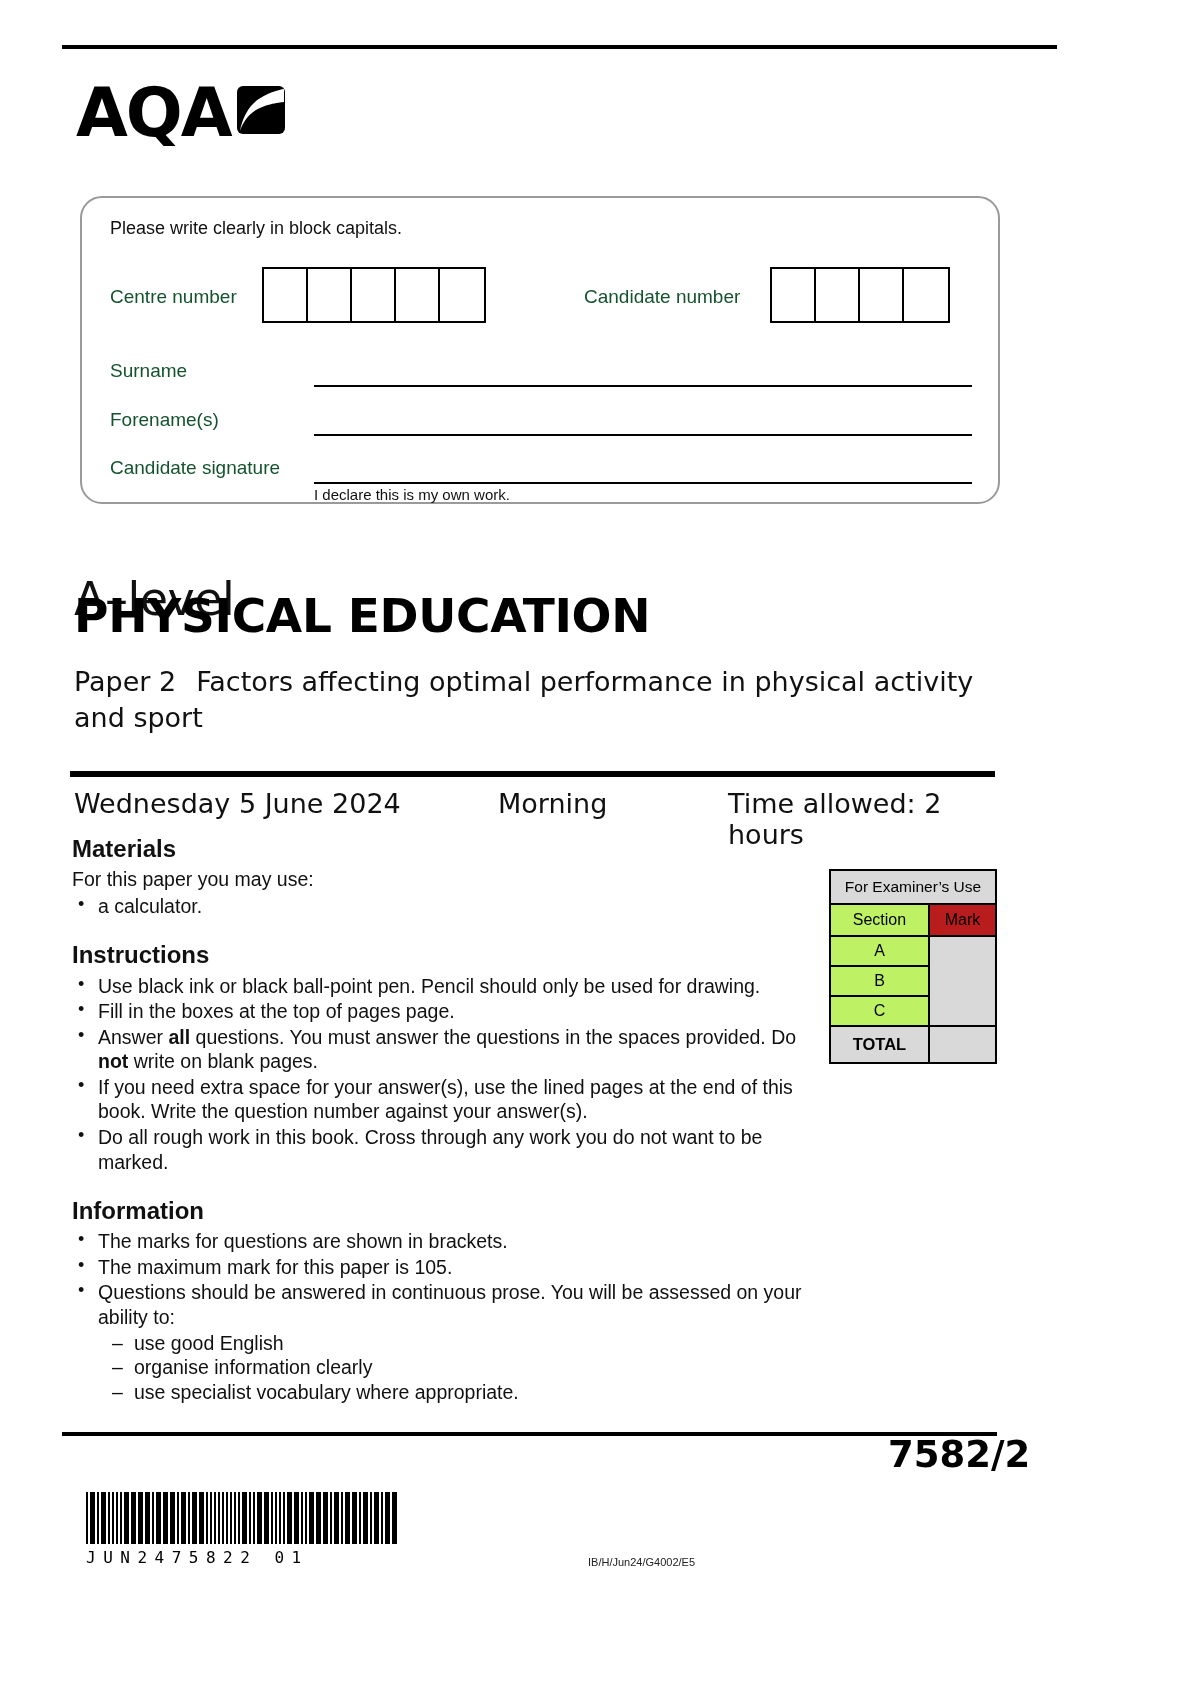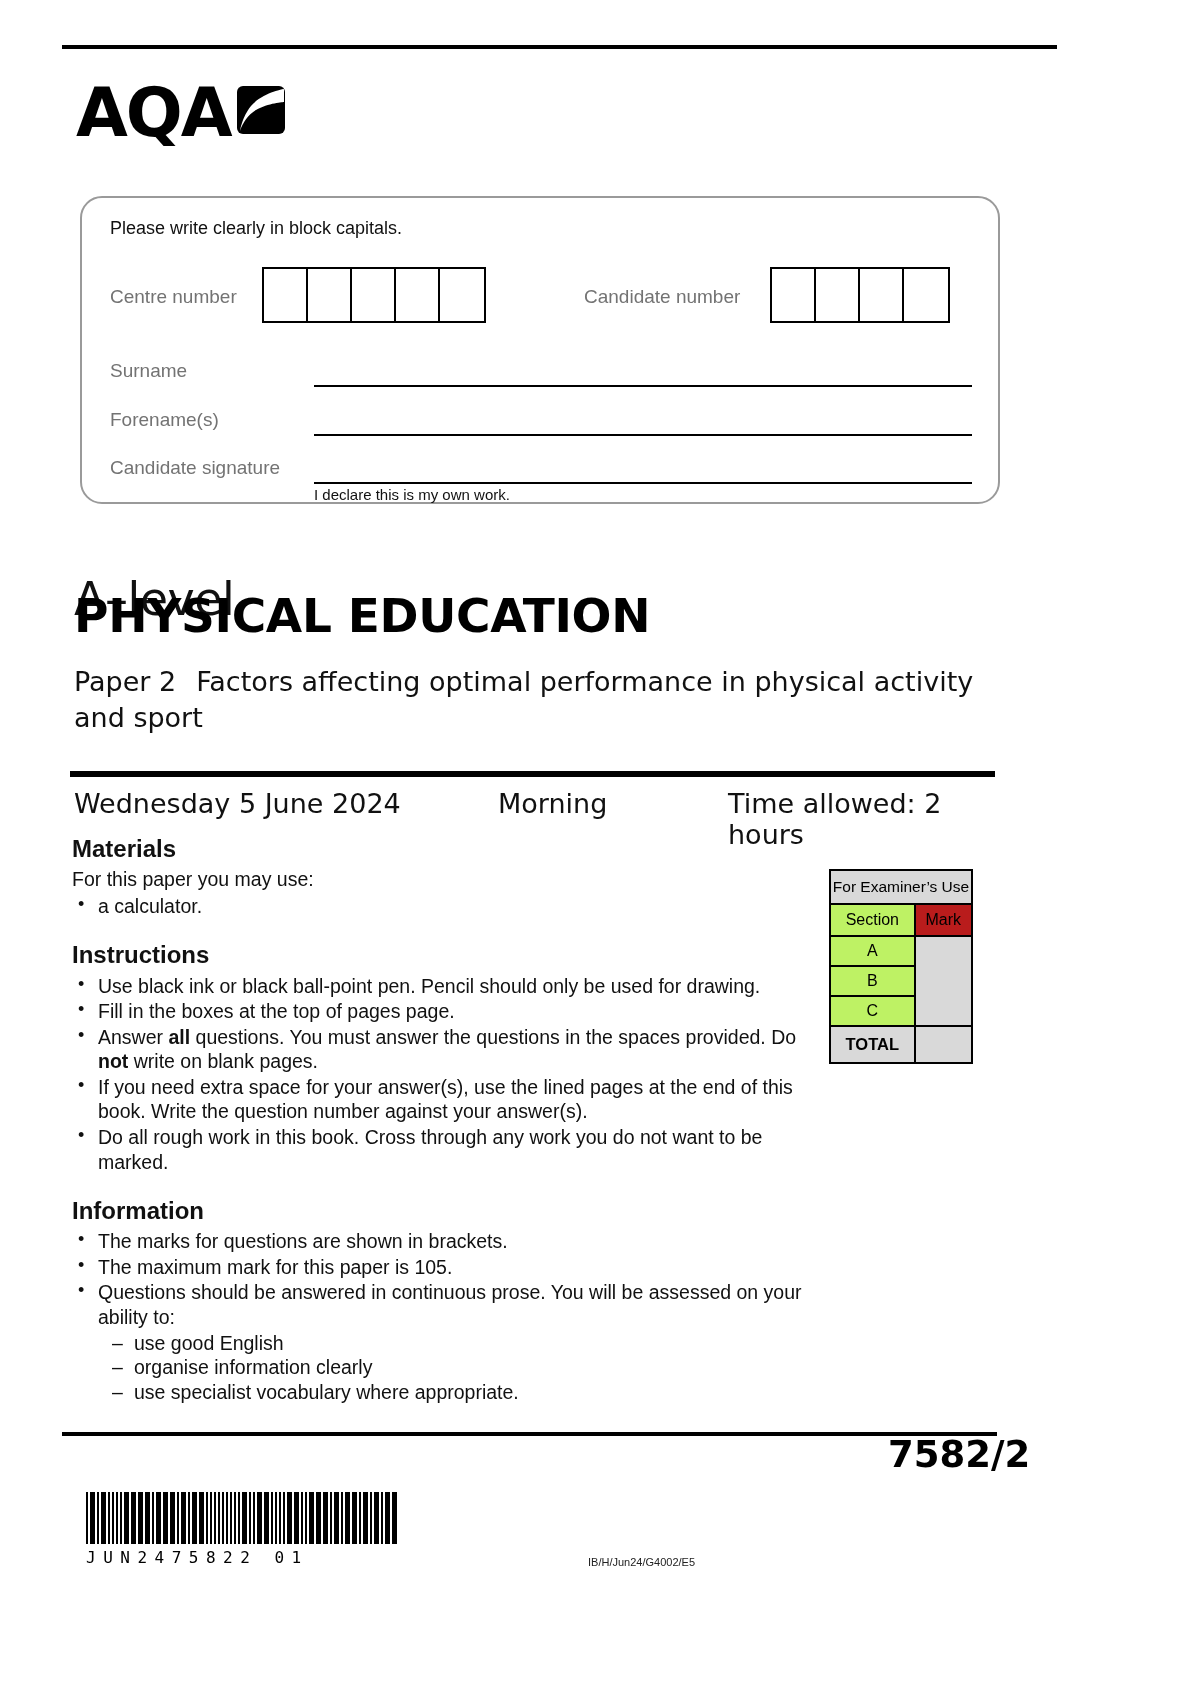--- a/index.html
+++ b/index.html
@@ -66,21 +66,21 @@
   }
   .cand-note {
     position: absolute;
     left: 28px; top: 20px;
     font-size: 18px;
     color: #111;
   }
   .row-label {
     position: absolute;
     font-size: 19px;
-    color: #737373;
+    color: #14532d;
   }
   .lbl-centre  { left: 28px;  top: 88px; }
   .lbl-candno  { left: 502px; top: 88px; }
   .lbl-surname { left: 28px;  top: 162px; }
   .lbl-forename{ left: 28px;  top: 211px; }
   .lbl-sig     { left: 28px;  top: 259px; }
 
   .boxgrid {
     position: absolute;
     display: flex;
@@ -209,21 +209,21 @@
     content: "\2013";
     position: absolute;
     left: 0; top: 0;
   }
   b { font-weight: 700; }
 
   
   .extable {
     position: absolute;
     left: 829px; top: 869px;
-    width: 144px;
+    width: 168px;
     border-collapse: collapse;
     font-size: 16px;
   }
   .extable td, .extable th {
     border: 2px solid #000;
     text-align: center;
     font-weight: 400;
     padding: 5px 0;
     background: #bef264;
   }

